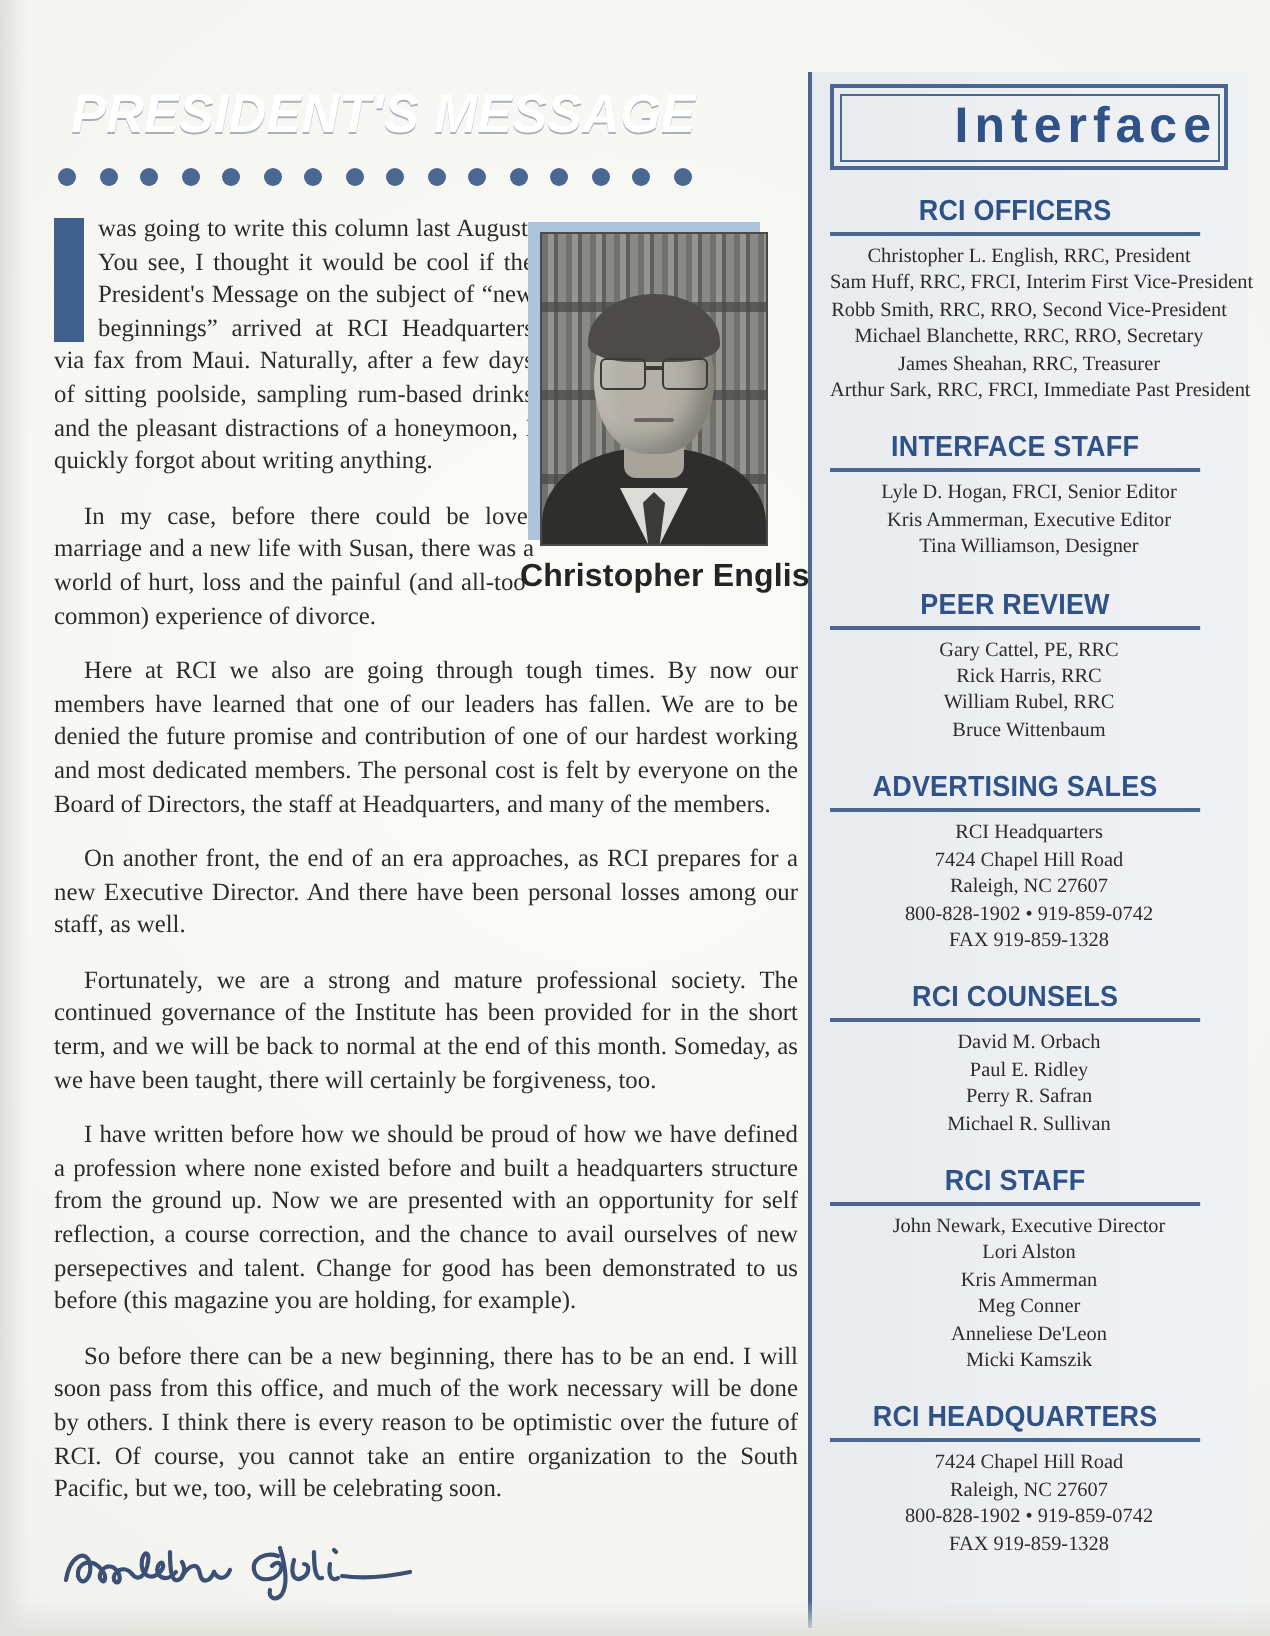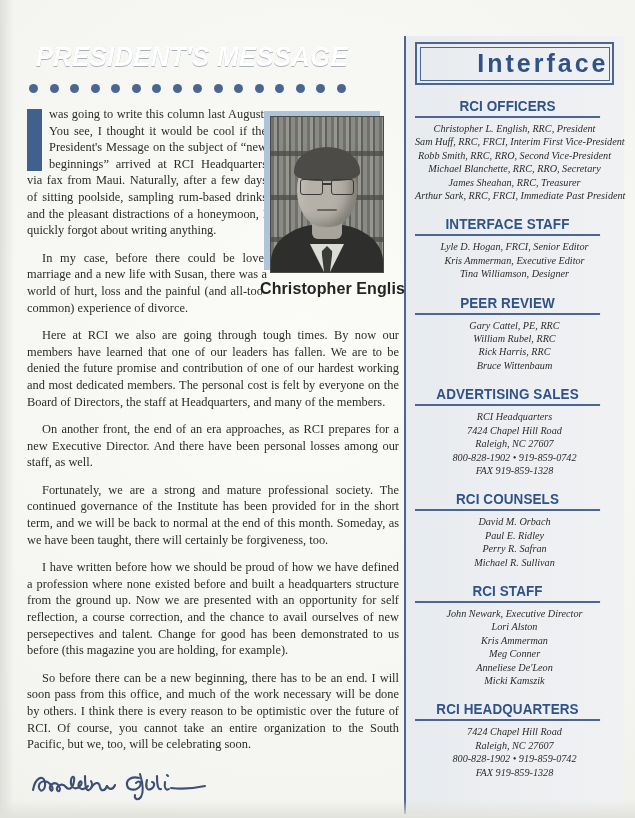--- a/index.html
+++ b/index.html
@@ -322,21 +322,20 @@
     padding-bottom: 2px;
     margin-bottom: 4px;
     transform: scaleX(0.93);
     transform-origin: left center;
     white-space: nowrap;
   }
   .sb-list {
     list-style: none;
     margin: 0;
     padding: 0;
-    font-style: italic;
   }
   .sb-list li {
     font-family: "Liberation Serif", serif;
     font-size: 10.2px;
     line-height: 13.4px;
     color: #2c2c2c;
     white-space: nowrap;
   }
 </style>
 </head>
@@ -452,22 +451,22 @@
             <ul class="sb-list">
               <li>Lyle D. Hogan, FRCI, Senior Editor</li>
               <li>Kris Ammerman, Executive Editor</li>
               <li>Tina Williamson, Designer</li>
             </ul>
           </div>
           <div class="sb-section">
             <div class="sb-heading">PEER REVIEW</div>
             <ul class="sb-list">
               <li>Gary Cattel, PE, RRC</li>
+              <li>Rick Harris, RRC</li>
               <li>William Rubel, RRC</li>
-              <li>Rick Harris, RRC</li>
               <li>Bruce Wittenbaum</li>
             </ul>
           </div>
           <div class="sb-section">
             <div class="sb-heading">ADVERTISING SALES</div>
             <ul class="sb-list">
               <li>RCI Headquarters</li>
               <li>7424 Chapel Hill Road</li>
               <li>Raleigh, NC 27607</li>
               <li>800-828-1902 • 919-859-0742</li>

